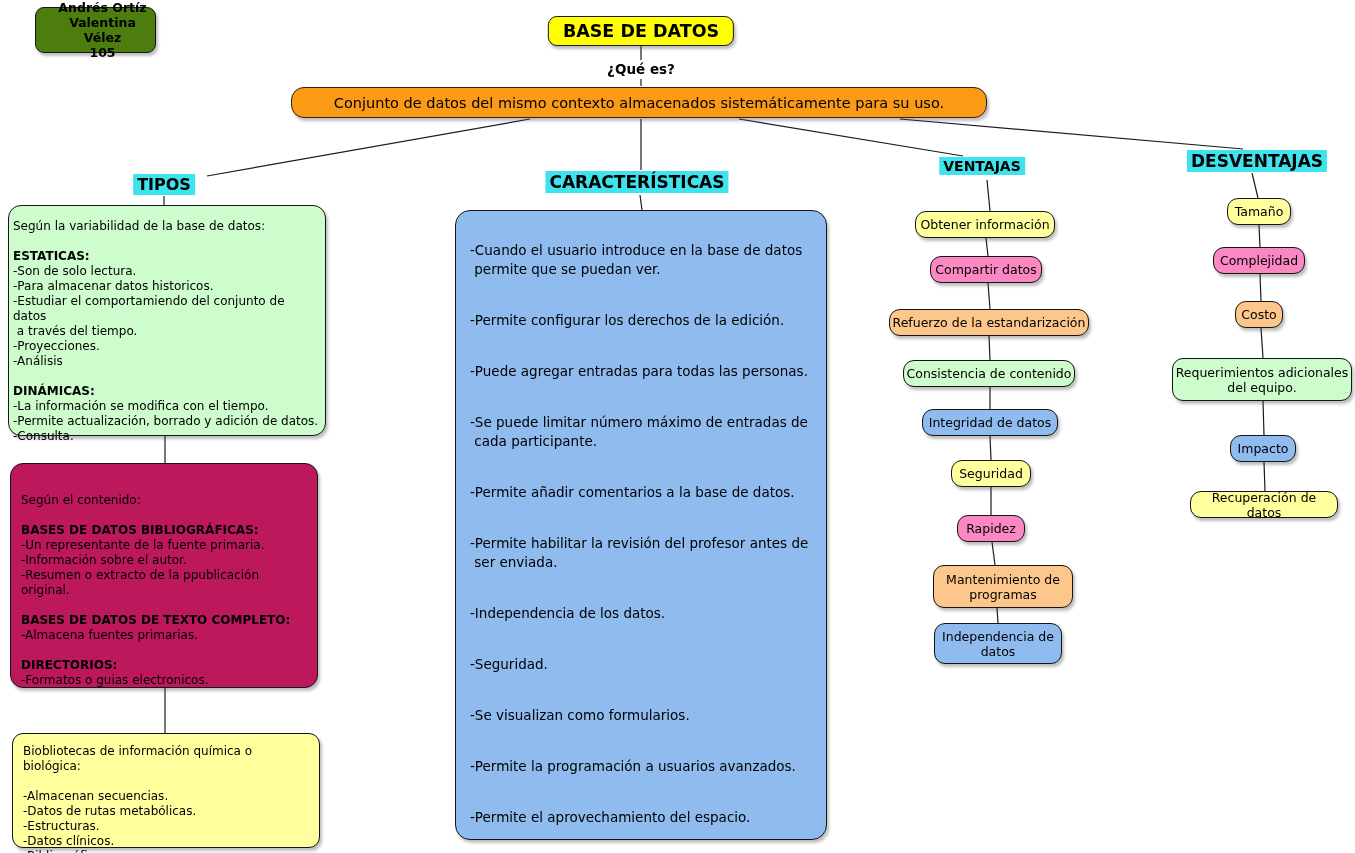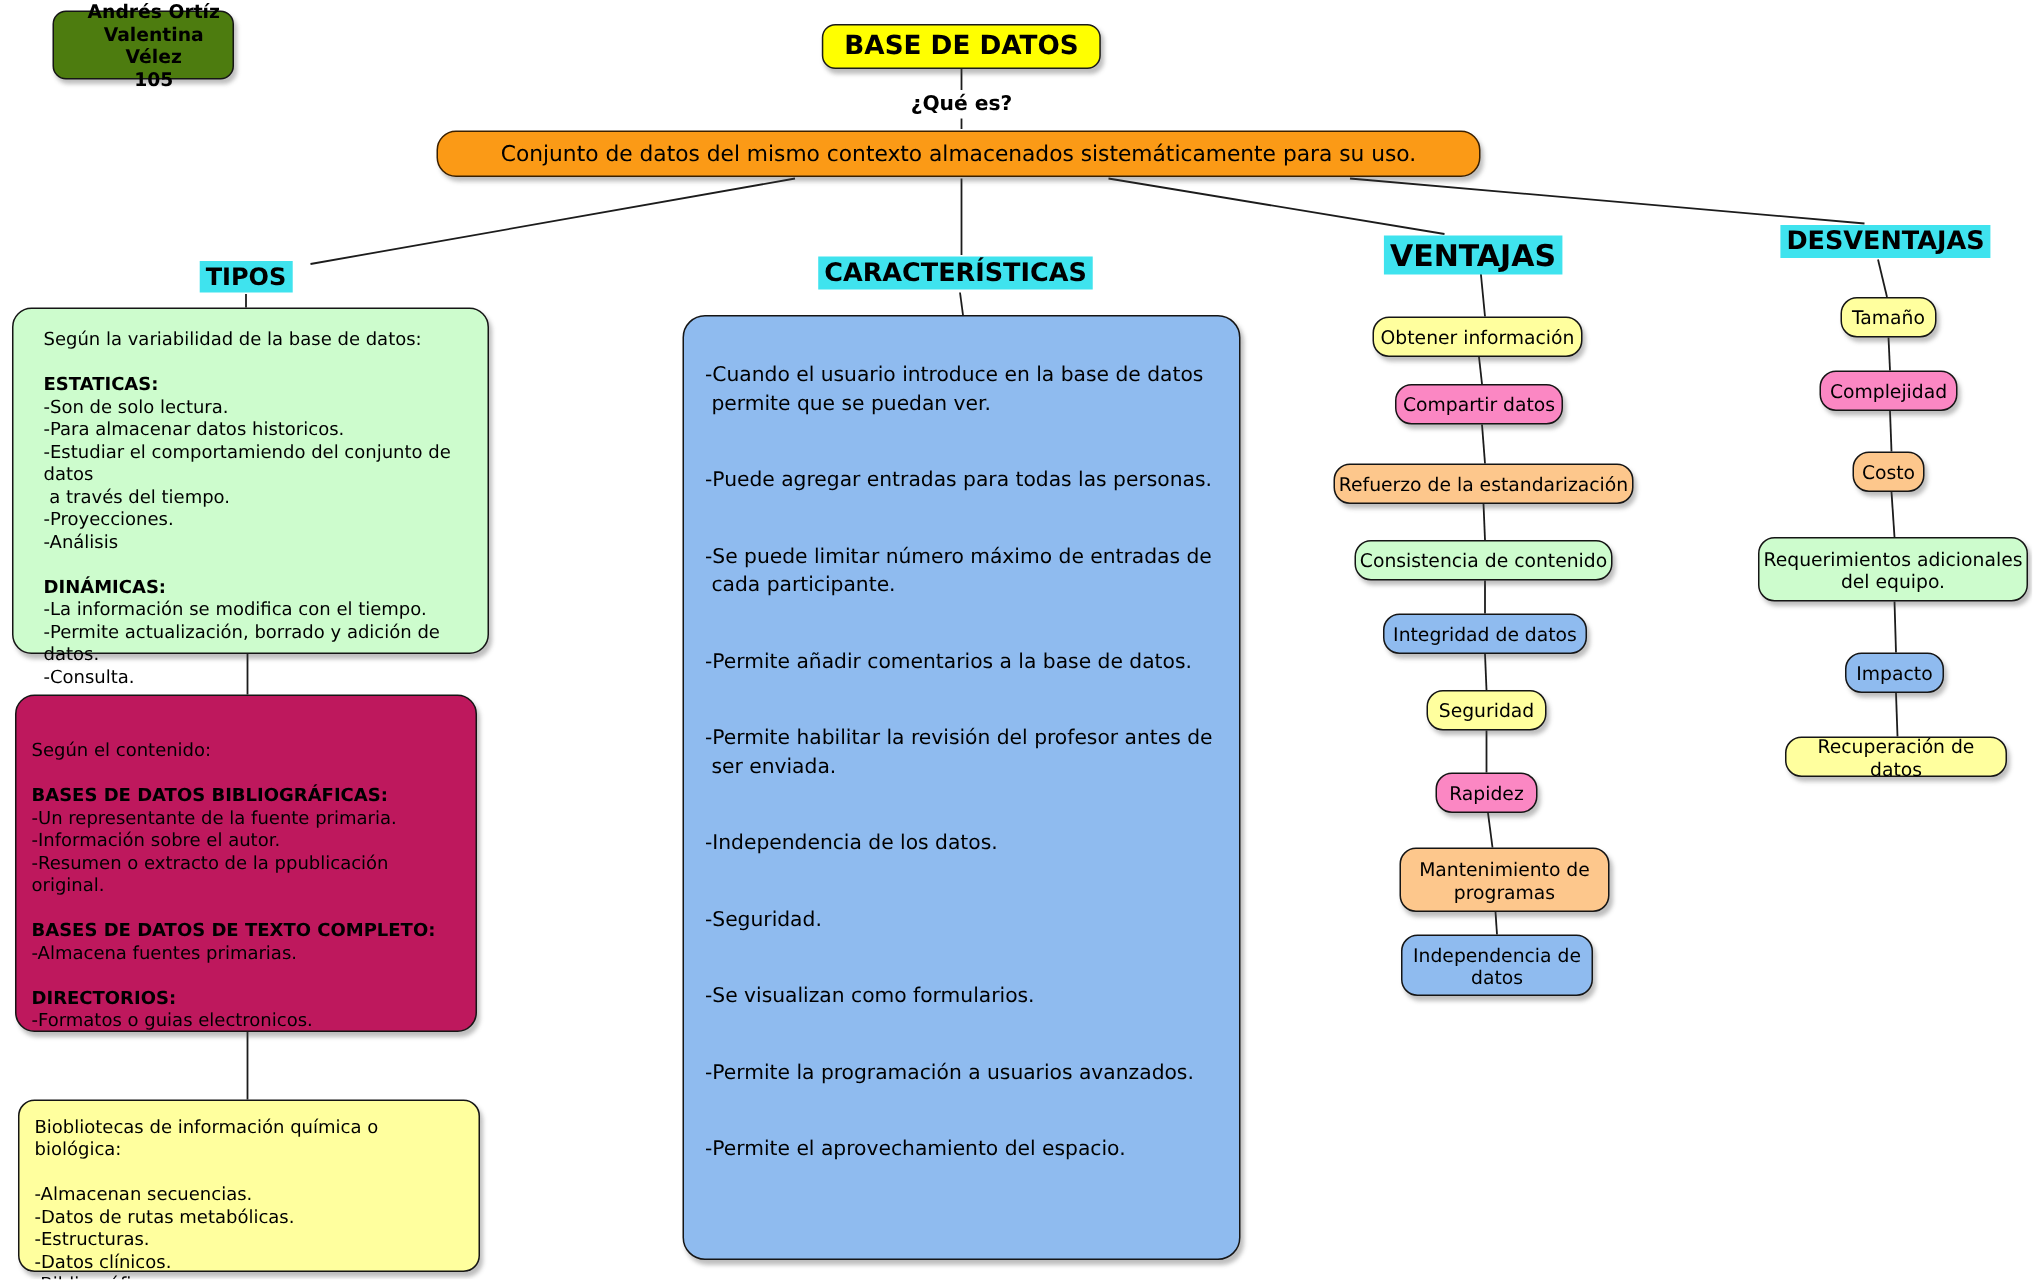--- a/index.html
+++ b/index.html
@@ -39,26 +39,26 @@
     display:flex;align-items:center;justify-content:center;
     font-size:14.5px;white-space:nowrap;
   }
   
   .sec-header{
     position:absolute;transform:translateX(-50%);background:#3fe3ee;
     color:#000;font-weight:bold;padding:1px 4px;white-space:nowrap;
   }
   #hdr-tipos{left:164px;top:174px;font-size:16px;}
   #hdr-caracteristicas{left:637px;top:171px;font-size:17px;}
-  #hdr-ventajas{left:982px;top:157px;font-size:20px;}
+  #hdr-ventajas{left:982px;top:157px;font-size:14px;}
   #hdr-desventajas{left:1257px;top:150px;font-size:17px;}
   
   #green-box{
     left:8px;top:205px;width:318px;height:231px;background:#cdfccd;
-    border-radius:13px;padding:13px 20px;font-size:12px;line-height:15px;
+    border-radius:13px;padding:13px 4px;font-size:12px;line-height:15px;
   }
   #pink-box{
     left:10px;top:463px;width:308px;height:225px;background:#be185d;
     border-radius:13px;padding:29px 10px;font-size:12px;line-height:15px;
   }
   #yellow-box{
     left:12px;top:733px;width:308px;height:115px;background:#ffff9e;
     border-radius:11px;padding:10px;font-size:12px;line-height:15px;
   }
   #blue-box{
@@ -164,20 +164,21 @@
     <div class="pre">-Almacenan secuencias.
 -Datos de rutas metabólicas.
 -Estructuras.
 -Datos clínicos.
 -Bibliográficas.</div>
   </div>
 
   <div id="blue-box" class="node">
     <div class="blue-item">-Cuando el usuario introduce en la base de datos
  permite que se puedan ver.</div>
+    <div class="blue-item">-Permite configurar los derechos de la edición.</div>
     <div class="blue-item">-Puede agregar entradas para todas las personas.</div>
     <div class="blue-item">-Se puede limitar número máximo de entradas de
  cada participante.</div>
     <div class="blue-item">-Permite añadir comentarios a la base de datos.</div>
     <div class="blue-item">-Permite habilitar la revisión del profesor antes de
  ser enviada.</div>
     <div class="blue-item">-Independencia de los datos.</div>
     <div class="blue-item">-Seguridad.</div>
     <div class="blue-item">-Se visualizan como formularios.</div>
     <div class="blue-item">-Permite la programación a usuarios avanzados.</div>

